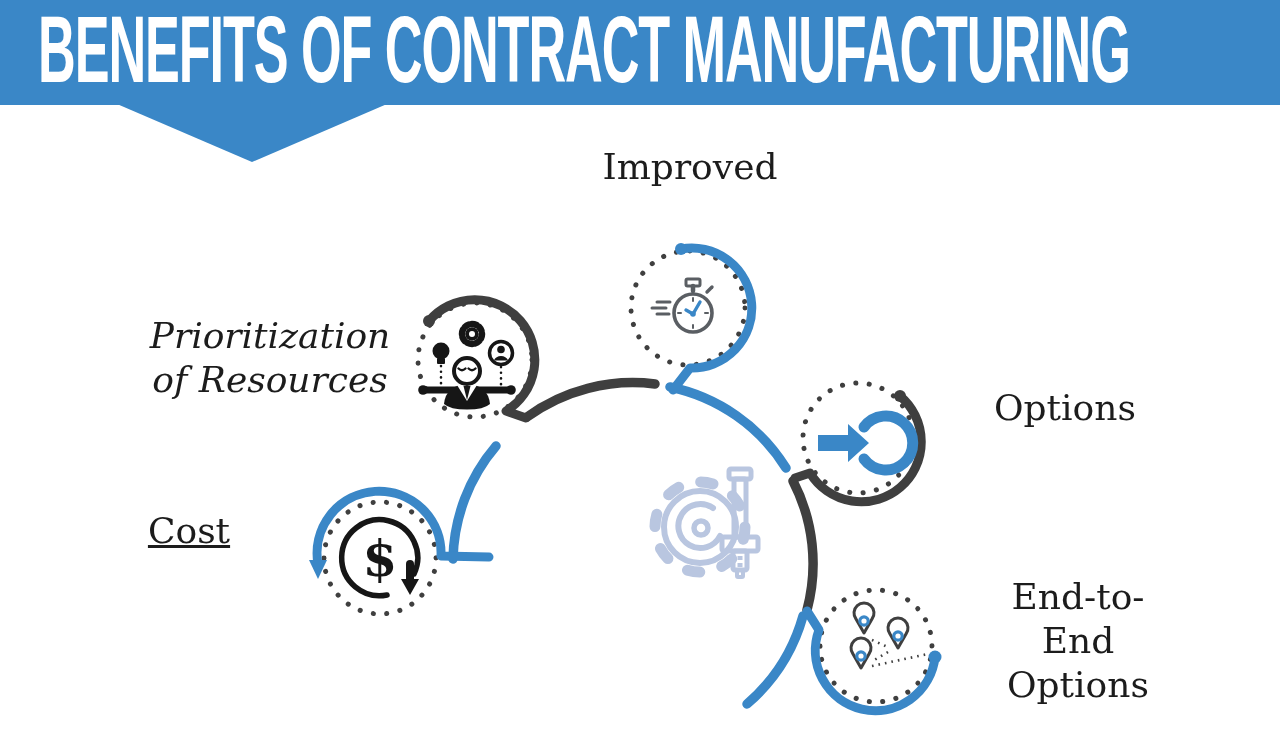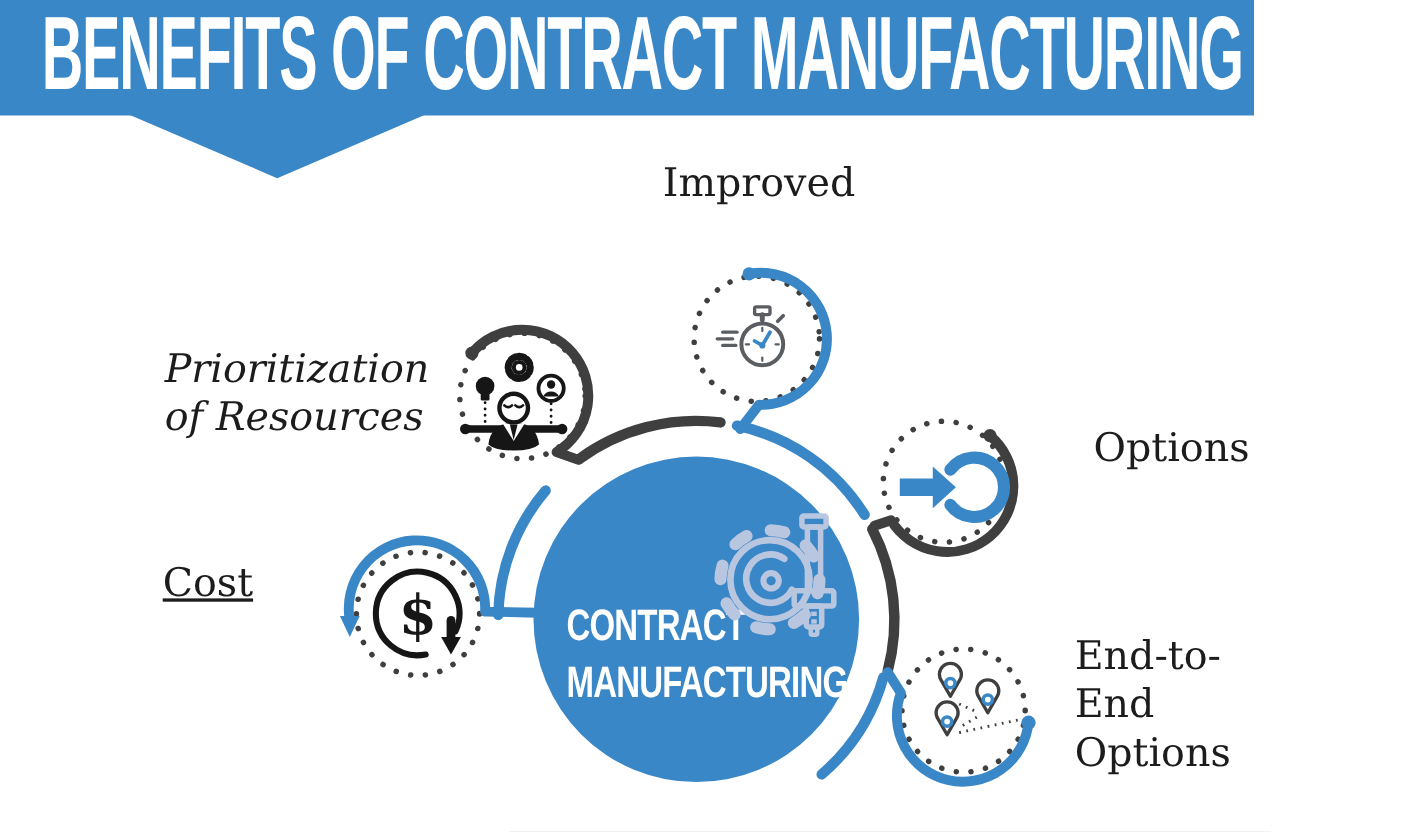--- a/index.html
+++ b/index.html
@@ -1,36 +1,36 @@
 <!DOCTYPE html>
 <html style="--primary-blue: #3a87c7; --dark-gray: #3f3f3f; --icon-black: #161616; --icon-gray: #5a5e63; --central-icon-light: #b9c6e0; --text-color: #1c1c1c; --background: #ffffff;"><head>
 <meta charset="utf-8">
 <style>
   html,body{margin:0;padding:0;background:#e8e8e8;}
   .canvas{position:relative;width:1280px;height:756px;background:var(--background,#fff);
           overflow:hidden;font-family:"DejaVu Serif",serif;}
   
-  .banner{position:absolute;left:0;top:0;width:1140px;height:105px;
+  .banner{position:absolute;left:0;top:0;width:1280px;height:105px;
           background:var(--primary-blue,#3a87c7);}
   .banner-title{position:absolute;left:38px;top:50%;white-space:nowrap;
           transform:translateY(-53%) scaleX(0.55);transform-origin:left center;
           font-family:"Liberation Sans",sans-serif;font-weight:bold;font-size:95px;
           letter-spacing:-2px;color:#fff;}
   .banner-notch{position:absolute;left:117px;top:104px;width:0;height:0;
           border-left:135px solid transparent;border-right:135px solid transparent;
           border-top:58px solid var(--primary-blue,#3a87c7);}
   
   .center-circle{position:absolute;left:485px;top:415px;width:296px;height:296px;
           border-radius:50%;background:var(--primary-blue,#3a87c7);}
   .center-title{position:absolute;left:30px;top:128px;white-space:nowrap;
           transform:scaleX(0.75);transform-origin:left top;
           font-family:"Liberation Sans",sans-serif;font-weight:bold;font-size:40px;
           line-height:52px;letter-spacing:-1px;color:#fff;}
   
-  .label{position:absolute;transform:translateX(-50%);
+  .label{position:absolute;transform:translateX(-50%);text-align:center;
          color:var(--text-color,#1c1c1c);font-size:36px;line-height:44px;}
   .label-improved{left:690px;top:145px;}
   .label-prioritization{left:270px;top:314px;font-style:italic;}
   .label-cost{left:189px;top:509px;text-decoration:underline;}
   .label-easier{left:1065px;top:386px;}
   .label-end{left:1078px;top:575px;}
   
   svg.art{position:absolute;left:0;top:0;}
   .sb{stroke:var(--primary-blue,#3a87c7);fill:none;stroke-linecap:round;stroke-linejoin:round;}
   .sd{stroke:var(--dark-gray,#3f3f3f);fill:none;stroke-linecap:round;stroke-linejoin:round;}
@@ -153,26 +153,20 @@
       <path class="dpath" d="M 872,666 L 928,654"></path>
       <path class="sd" stroke-width="3" fill="#fff" d="M 856,619 A 10,10 0 1 1 872,619 L 864,633 Z"></path>
       <circle class="sb" stroke-width="3.2" fill="#fff" cx="864" cy="621" r="4.2"></circle>
       <path class="sd" stroke-width="3" fill="#fff" d="M 890,634 A 10,10 0 1 1 906,634 L 898,648 Z"></path>
       <circle class="sb" stroke-width="3.2" fill="#fff" cx="898" cy="636" r="4.2"></circle>
       <path class="sd" stroke-width="3" fill="#fff" d="M 853,654 A 10,10 0 1 1 869,654 L 861,668 Z"></path>
       <circle class="sb" stroke-width="3.2" fill="#fff" cx="861" cy="656" r="4.2"></circle>
     </g>
   </svg>
 
-  <div class="center-circle">
-    <div class="center-title">
-      <div>CONTRACT</div>
-      <div>MANUFACTURING</div>
-    </div>
-  </div>
 
   <svg class="art" width="1280" height="756" viewBox="0 0 1280 756">
     <g>
       <circle class="sl" stroke-width="11" stroke-dasharray="12.5 22.9" cx="700" cy="527" r="45" stroke-linecap="butt"></circle>
       <circle class="sl" stroke-width="6" cx="700" cy="527" r="36"></circle>
       <path class="sl" stroke-width="6" d="M 713,508 A 22,22 0 1 0 720,536"></path>
       <circle class="sl" stroke-width="5.5" cx="701" cy="528" r="7"></circle>
       <rect class="sl" stroke-width="5" x="729" y="469" width="22" height="10" rx="2" fill="#3a87c7"></rect>
       <rect class="sl" stroke-width="5" x="734" y="479" width="12" height="58" rx="2" fill="#3a87c7"></rect>
       <rect class="sl" stroke-width="5" x="722" y="537" width="36" height="14" rx="2" fill="#3a87c7"></rect>

